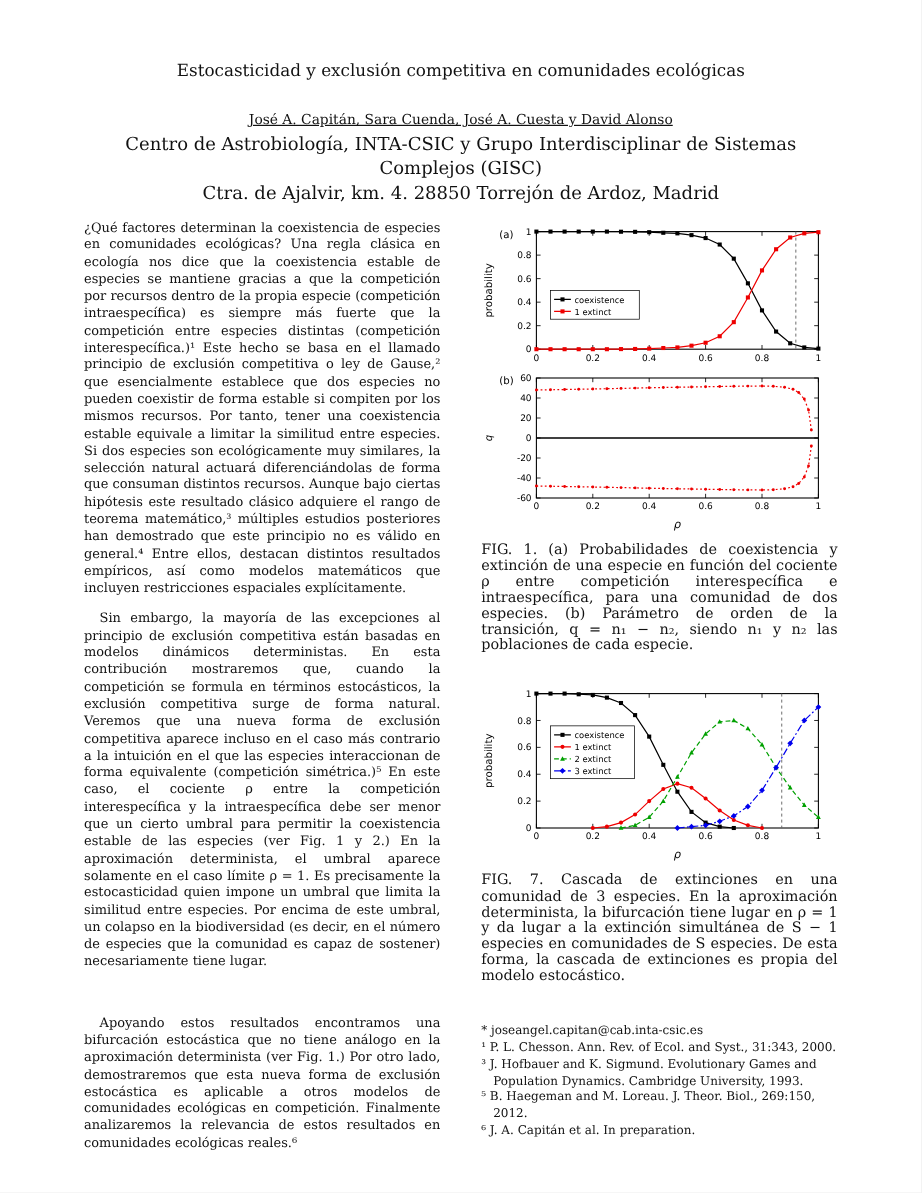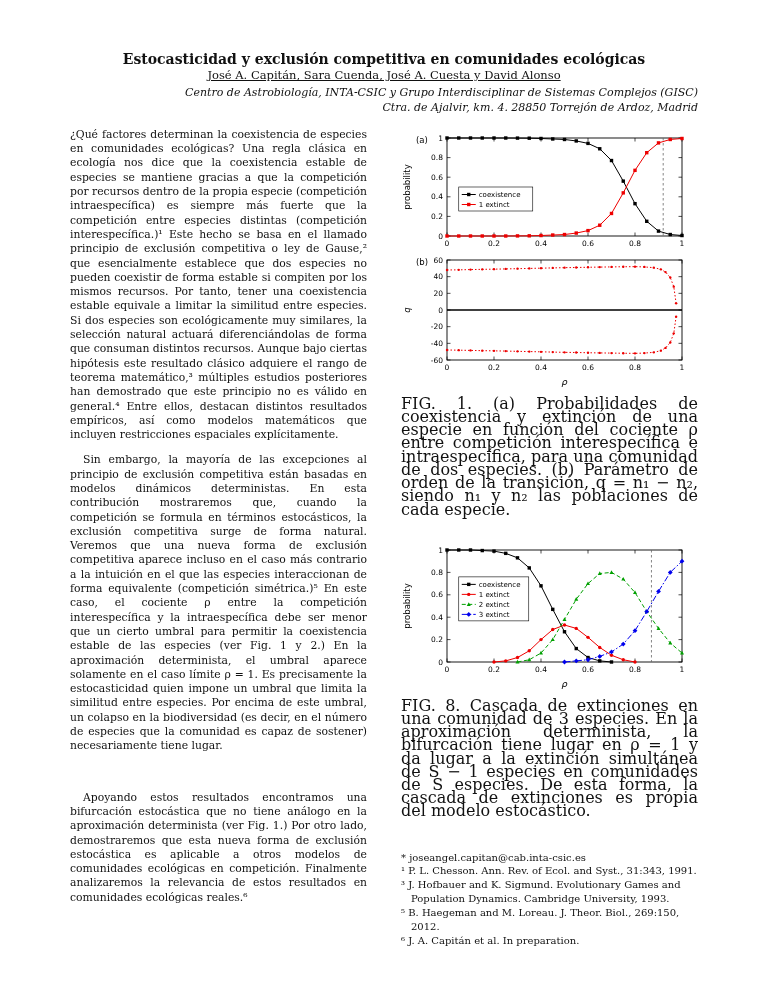--- a/index.html
+++ b/index.html
@@ -2,37 +2,37 @@
 <html><head>
 <meta charset="utf-8">
 <style>
   html,body{margin:0;padding:0;background:#e8e8e8;}
   .page{
     width:768px;height:994px;margin:0 auto;background:#ffffff;
     font-family:"DejaVu Serif", serif;color:#111;position:relative;
     box-sizing:border-box;padding:50px 70px 0 70px;overflow:hidden;
   }
   .head{text-align:center;}
-  .head h1{font-size:14px;font-weight:bold;margin:0 0 0 0;line-height:1.3;}
+  .head h1{font-size:14px;font-weight:normal;margin:0 0 24px 0;line-height:1.3;}
   .authors{font-size:11.5px;margin-bottom:4px;text-decoration:underline;}
-  .affil{font-size:11px;font-style:italic;line-height:1.35;text-align:right;}
+  .affil{font-size:15px;line-height:1.35;}
   .cols{display:flex;gap:34px;margin-top:12px;}
   .col{flex:1 1 50%;min-width:0;}
   .para{
     font-size:10.8px;line-height:14.3px;text-align:justify;margin:0;
     text-indent:13px;
   }
   .para.first{text-indent:0;}
   .para.gap1{margin-top:11px;}
   .para.gap2{margin-top:37px;}
   .figure{margin:0;}
   .figure.fig2{margin-top:26px;}
   .chart{line-height:0;}
   .caption{
-    font-size:16px;line-height:13.2px;text-align:justify;margin:5px 0 0 0;
+    font-size:12px;line-height:13.2px;text-align:justify;margin:5px 0 0 0;
   }
   .footnotes{margin-top:33px;}
   .fn{
     font-size:10px;line-height:13.9px;text-align:left;
     padding-left:10px;text-indent:-10px;
   }
   svg text{font-family:"DejaVu Sans", sans-serif;}
 </style>
 </head>
 <body>
@@ -355,26 +355,26 @@
               <text x="77.75" y="54.98" font-size="7" fill="#000">1 extinct</text>
               <line x1="60.75" y1="62.379999999999995" x2="74.75" y2="62.379999999999995" stroke="#00a000" stroke-width="1" stroke-dasharray="4,2.5"></line>
               <polygon points="67.75,60.17999999999999 65.75,63.879999999999995 69.75,63.879999999999995" fill="#00a000"></polygon>
               <text x="77.75" y="64.97999999999999" font-size="7" fill="#000">2 extinct</text>
               <line x1="60.75" y1="72.38" x2="74.75" y2="72.38" stroke="#0000ee" stroke-width="1" stroke-dasharray="6,2,1.5,2"></line>
               <rect x="66.05" y="70.67999999999999" width="3.4" height="3.4" fill="#0000ee" transform="rotate(45 67.75 72.38)"></rect>
               <text x="77.75" y="74.97999999999999" font-size="7" fill="#000">3 extinct</text>
               <text x="9" y="64" font-size="8.5" fill="#000" text-anchor="middle" transform="rotate(-90 9 64)">probability</text>
               <text x="163.5" y="145" font-size="9.5" fill="#000" text-anchor="middle" font-style="italic">ρ</text>
             </svg></div>
-        <p class="caption">FIG. 8. Cascada de extinciones en una comunidad de 3 especies. En la aproximación determinista, la bifurcación tiene lugar en ρ = 1 y da lugar a la extinción simultánea de S − 1 especies en comunidades de S especies. De esta forma, la cascada de extinciones es propia del modelo estocástico.</p>
+        <p class="caption">FIG. 7. Cascada de extinciones en una comunidad de 3 especies. En la aproximación determinista, la bifurcación tiene lugar en ρ = 1 y da lugar a la extinción simultánea de S − 1 especies en comunidades de S especies. De esta forma, la cascada de extinciones es propia del modelo estocástico.</p>
       </div>
 
       <div class="footnotes">
           <div class="fn">* joseangel.capitan@cab.inta-csic.es</div>
-          <div class="fn">¹ P. L. Chesson. Ann. Rev. of Ecol. and Syst., 31:343, 1991.</div>
+          <div class="fn">¹ P. L. Chesson. Ann. Rev. of Ecol. and Syst., 31:343, 2000.</div>
           <div class="fn">³ J. Hofbauer and K. Sigmund. Evolutionary Games and Population Dynamics. Cambridge University, 1993.</div>
           <div class="fn">⁵ B. Haegeman and M. Loreau. J. Theor. Biol., 269:150, 2012.</div>
           <div class="fn">⁶ J. A. Capitán et al. In preparation.</div>
         </div>
     </div>
 
   </div>
 </div>
 
 </body></html>

